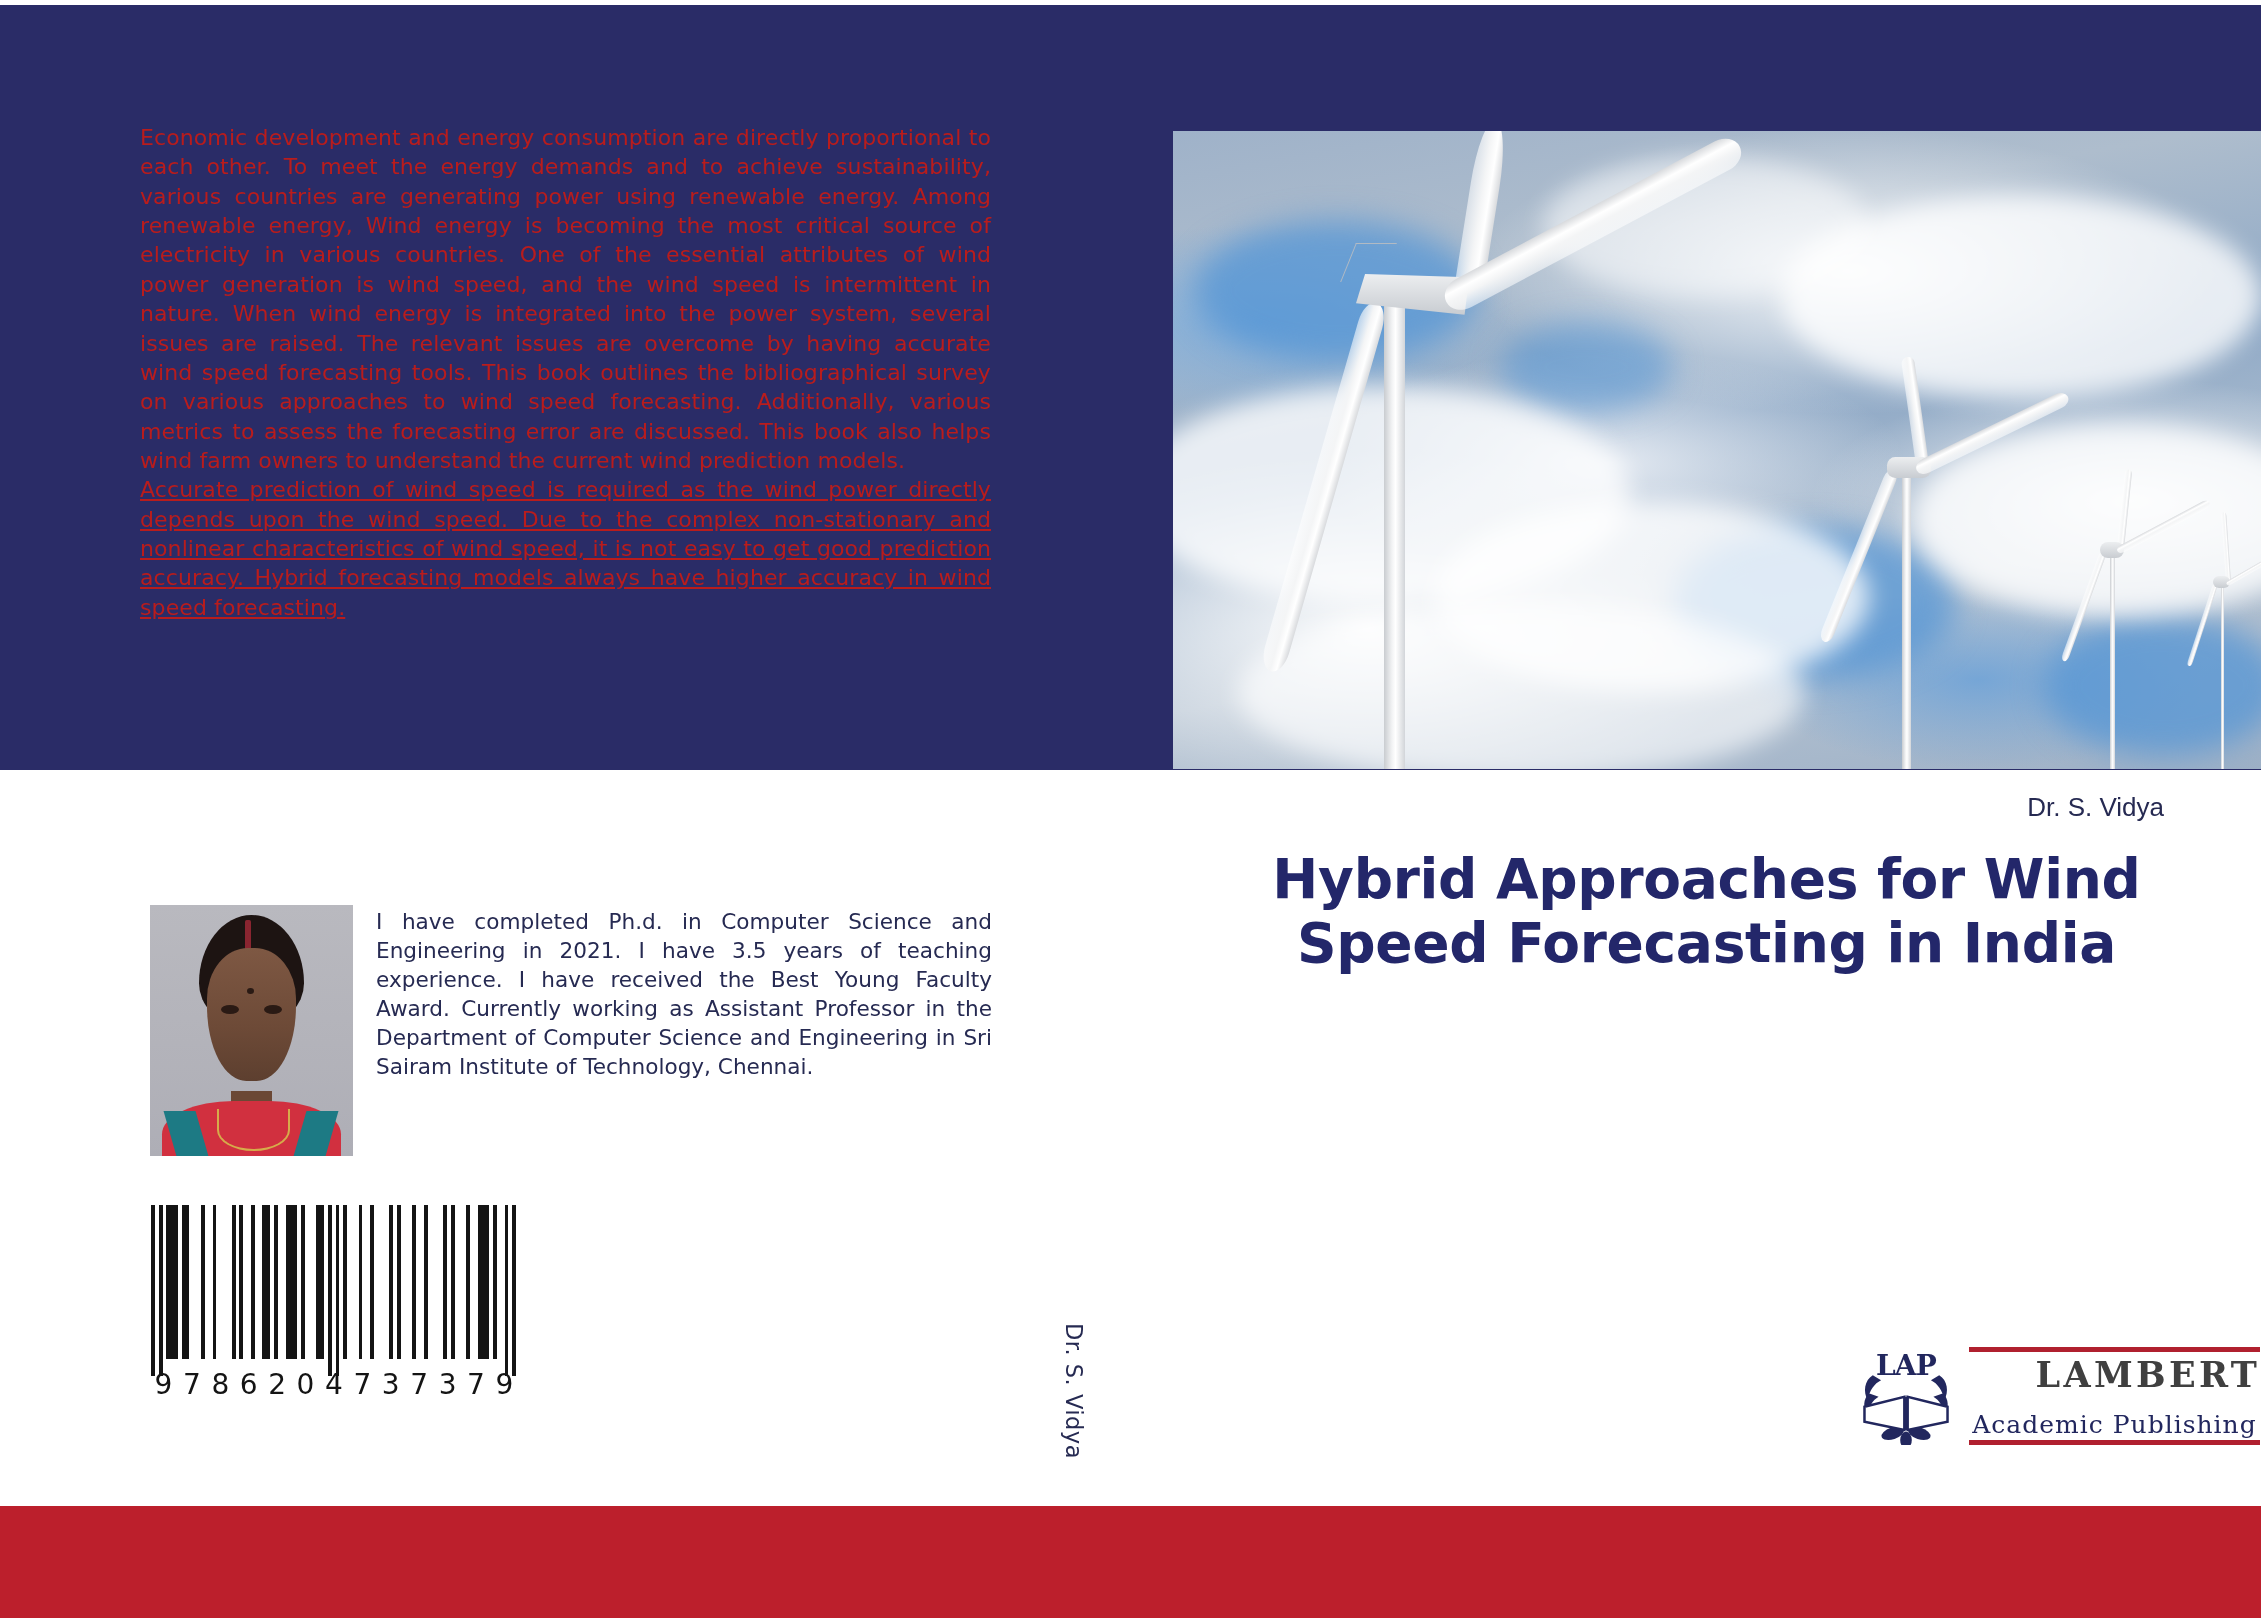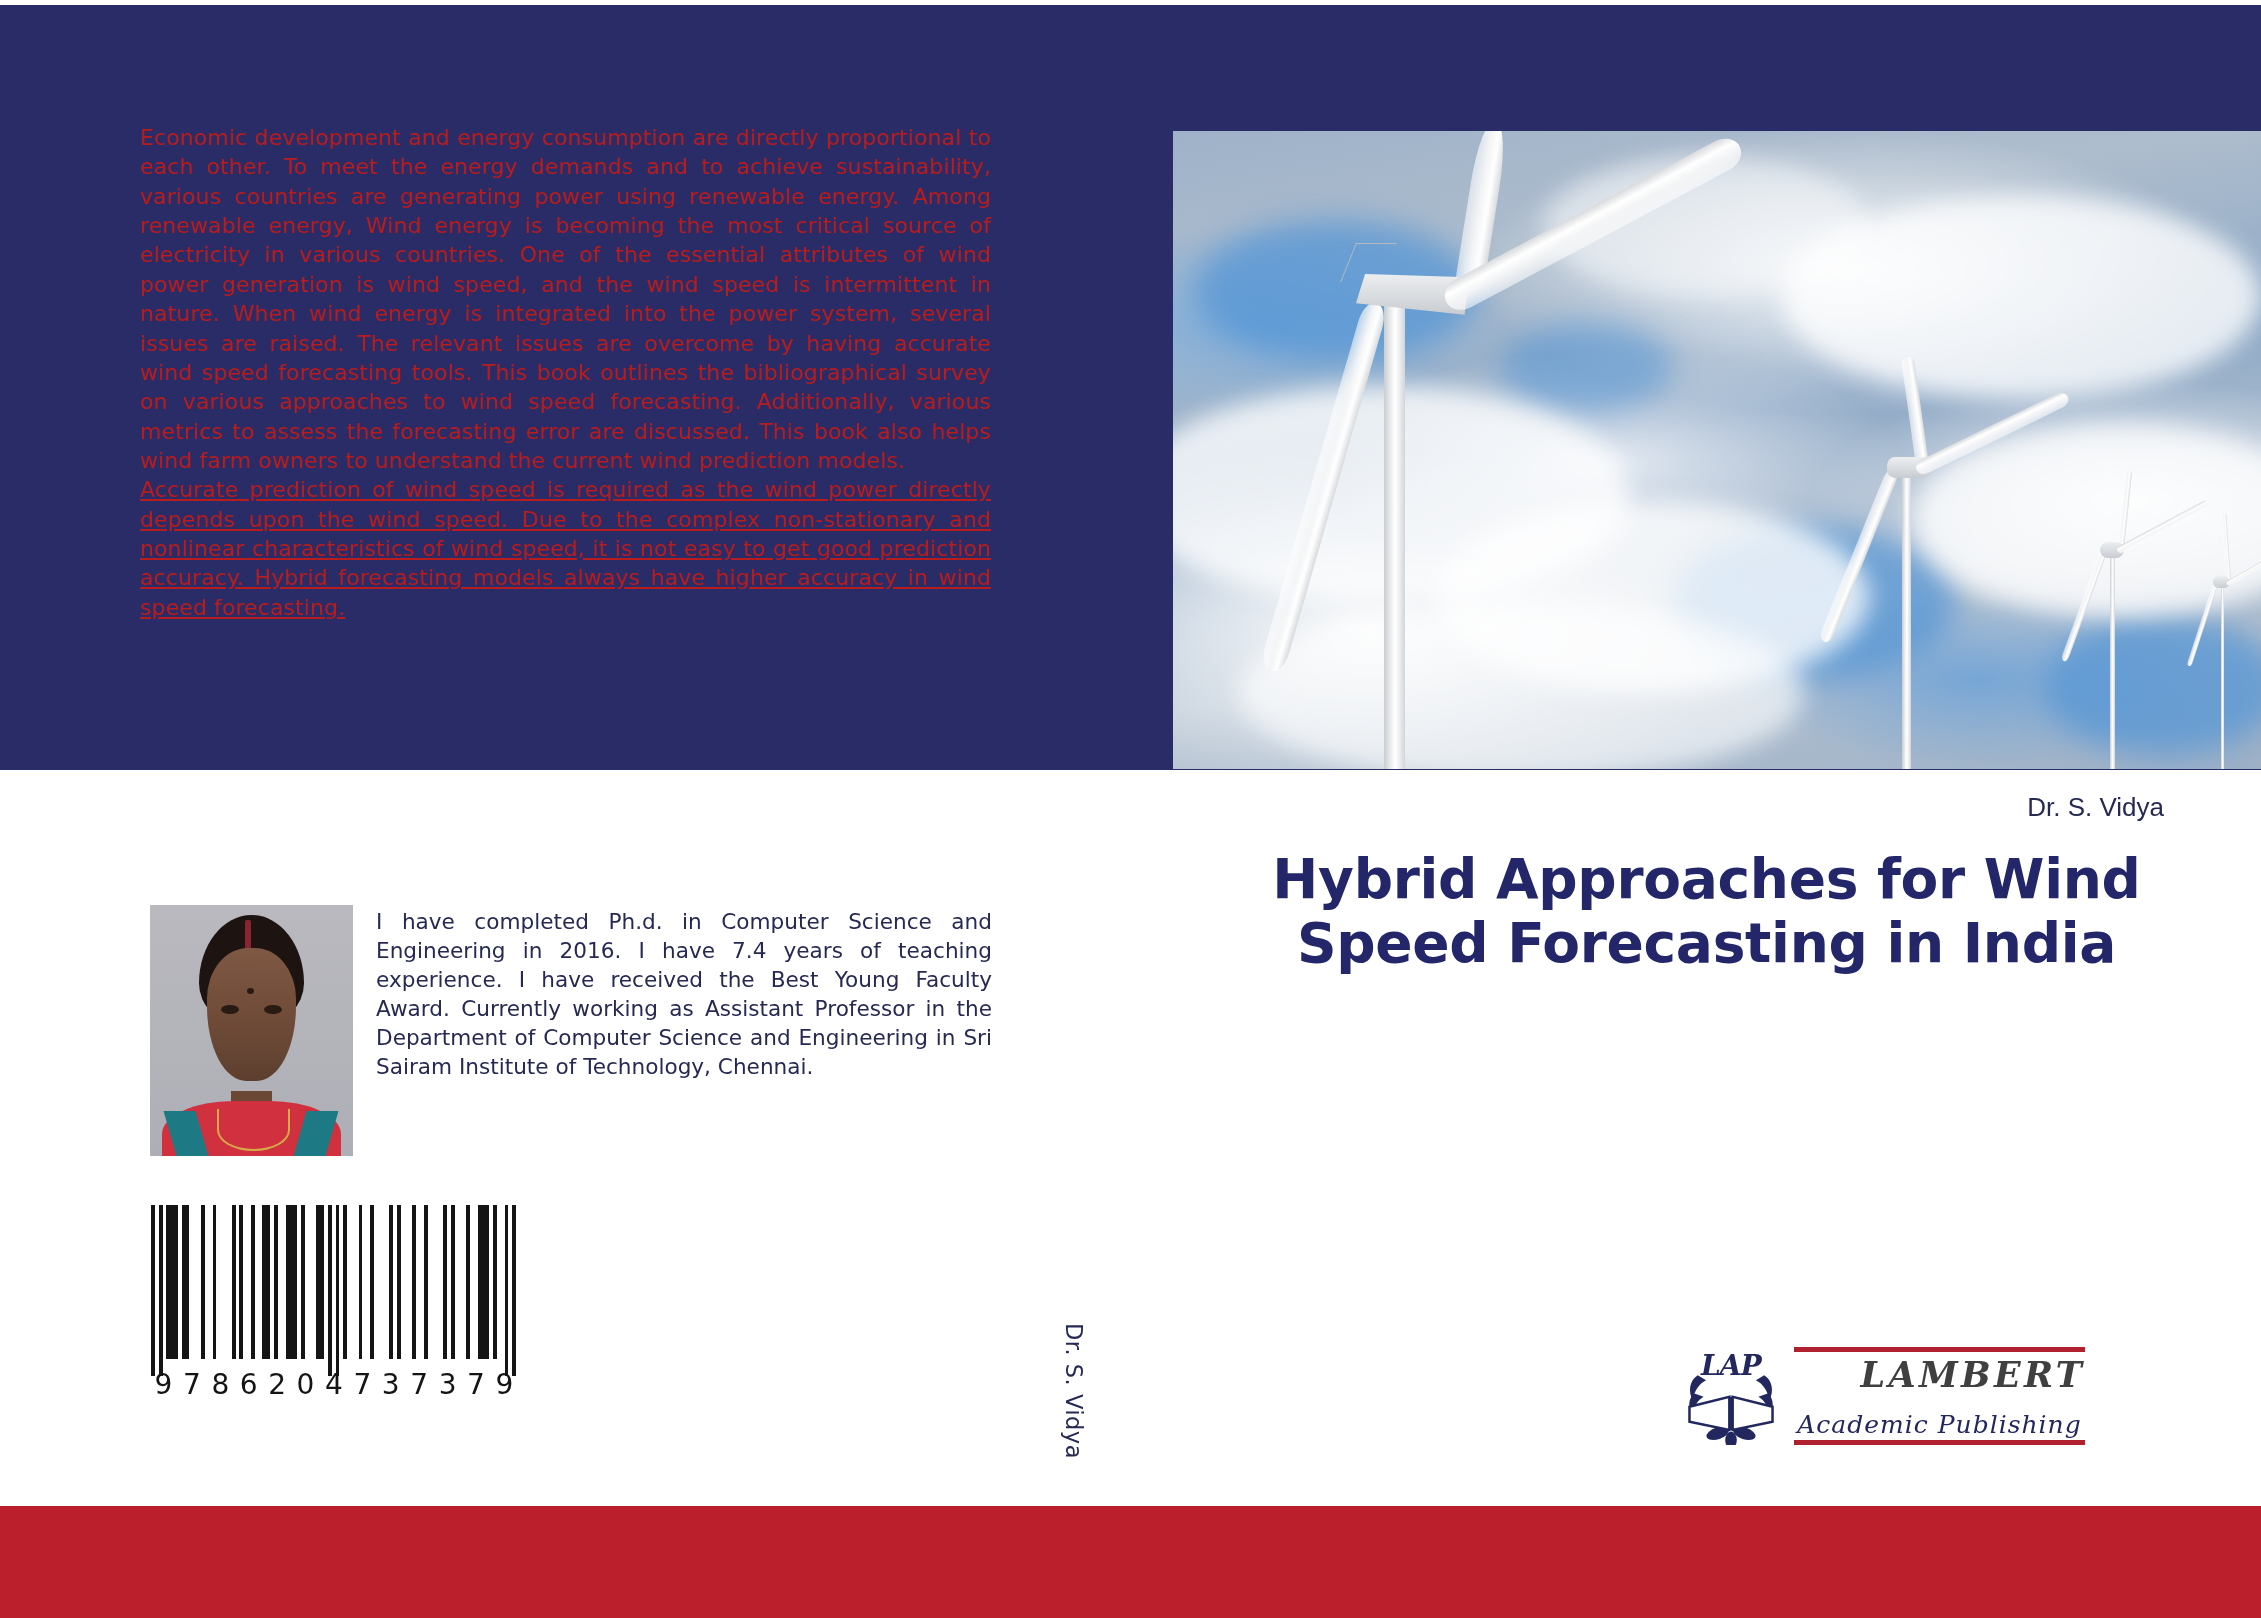--- a/index.html
+++ b/index.html
@@ -329,25 +329,24 @@
     width: 949px;
     text-align: center;
     color: #2b2f63;
     font-size: 31px;
     letter-spacing: 0.1px;
   }
 
   
   .logo {
     position: absolute;
-    left: 1681px;
+    left: 1856px;
     top: 1342px;
     width: 404px;
     height: 110px;
-    font-style: italic;
   }
   .logo-mark {
     position: absolute;
     left: 0; top: 5px;
     width: 100px; height: 98px;
   }
   .logo-right {
     position: absolute;
     left: 113px; top: 5px;
     width: 291px; height: 98px;
@@ -464,21 +463,21 @@
     <div class="ph-bindi"></div>
     <div class="ph-eye l"></div>
     <div class="ph-eye r"></div>
     <div class="ph-neck"></div>
     <div class="ph-shirt"></div>
     <div class="ph-collar-l"></div>
     <div class="ph-collar-r"></div>
     <div class="ph-chain"></div>
   </div>
 
-  <div class="bio">I have completed Ph.d. in Computer Science and Engineering in 2016. I have 7.4 years of teaching experience. I have received the Best Young Faculty Award. Currently working as Assistant Professor in the Department of Computer Science and Engineering in Sri Sairam Institute of Technology, Chennai.</div>
+  <div class="bio">I have completed Ph.d. in Computer Science and Engineering in 2021. I have 3.5 years of teaching experience. I have received the Best Young Faculty Award. Currently working as Assistant Professor in the Department of Computer Science and Engineering in Sri Sairam Institute of Technology, Chennai.</div>
 
   <div class="barcode-wrap">
     <div class="barcode-bars" id="barcode-bars">
         <i style="width: 1.05263%;"></i>
         <i style="width: 1.05263%; background: transparent;"></i>
         <i style="width: 1.05263%;"></i>
         <i class="short" style="width: 1.05263%; background: transparent;"></i>
         <i class="short" style="width: 1.05263%;"></i>
         <i class="short" style="width: 1.05263%;"></i>
         <i class="short" style="width: 1.05263%;"></i>

